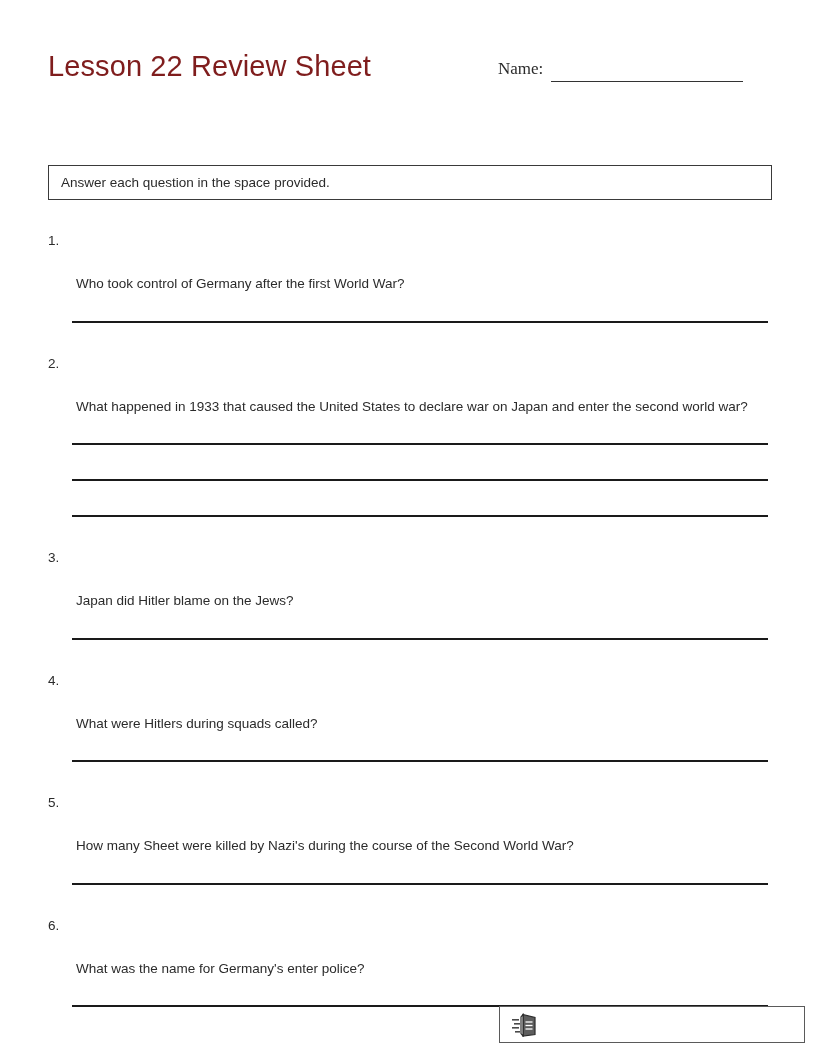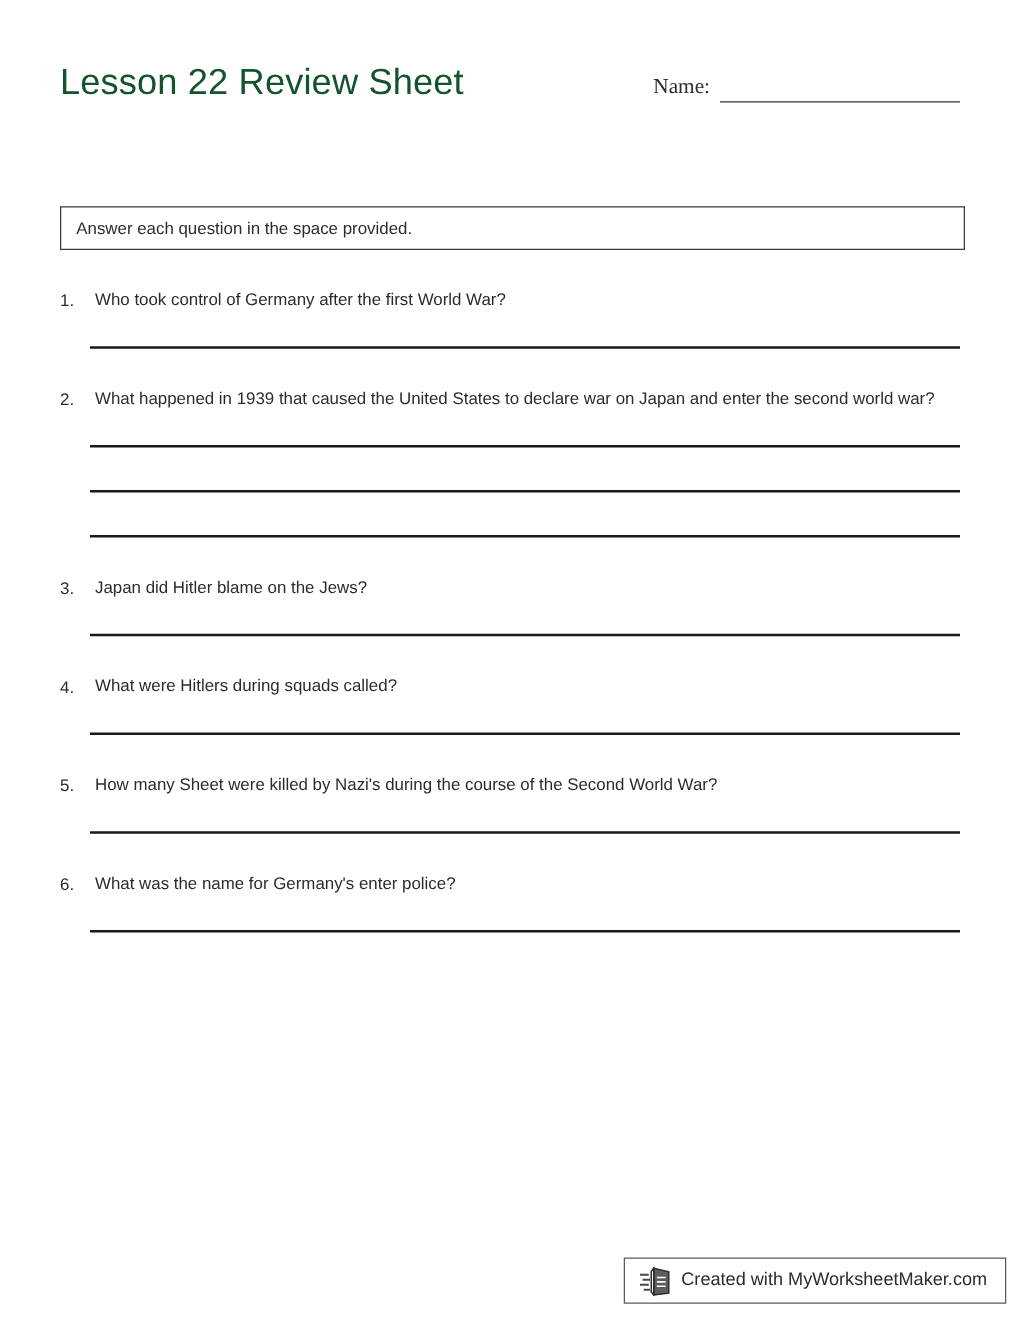--- a/index.html
+++ b/index.html
@@ -32,33 +32,32 @@
     height: 80px;
   }
   .worksheet-title {
     position: absolute;
     left: 0;
     top: 4px;
     font-size: 29px;
     font-weight: 400;
     line-height: 36px;
     letter-spacing: 0.1px;
-    color: #14532d;
+    color: #7f1d1d;
     white-space: nowrap;
   }
   .name-date-block {
     position: absolute;
     right: 0;
     top: 0;
     width: 270px;
   }
   .nd-row {
     display: flex;
     align-items: flex-end;
-    justify-content: flex-end;
     height: 38px;
   }
   .nd-label {
     font-family: "Liberation Serif", serif;
     font-size: 17px;
     line-height: 20px;
     color: #2b2b2b;
     padding-right: 8px;
     padding-bottom: 3px;
     white-space: nowrap;
@@ -107,20 +106,21 @@
     flex: 0 0 28px;
     font-size: 13.5px;
     line-height: 21px;
     color: #2b2b2b;
   }
   .q-text {
     flex: 1 1 auto;
     font-size: 13.5px;
     line-height: 20.5px;
     color: #2b2b2b;
+    margin-top: 44px;
   }
   .answer-lines {
     margin-left: 24px;
   }
   .answer-line {
     border-bottom: 2.1px solid #1a1a1a;
     height: 0;
   }
 
   
@@ -177,21 +177,21 @@
           <div class="q-number">1.</div>
           <div class="q-text">Who took control of Germany after the first World War?</div>
         </div>
         <div class="answer-lines">
           <div class="answer-line" style="margin-top: 26px;"></div>
         </div>
       </div>
       <div class="question" style="margin-bottom: 30px;">
         <div class="q-head">
           <div class="q-number">2.</div>
-          <div class="q-text">What happened in 1939 that caused the United States to declare war on Japan and enter the second world war?</div>
+          <div class="q-text">What happened in 1933 that caused the United States to declare war on Japan and enter the second world war?</div>
         </div>
         <div class="answer-lines">
           <div class="answer-line" style="margin-top: 26px;"></div>
           <div class="answer-line" style="margin-top: 34px;"></div>
           <div class="answer-line" style="margin-top: 34px;"></div>
         </div>
       </div>
       <div class="question" style="margin-bottom: 30px;">
         <div class="q-head">
           <div class="q-number">3.</div>
@@ -239,16 +239,15 @@
         <rect x="3" y="18" width="5" height="1.6"></rect>
       </g>
       <path d="M11 1.5 L23 4.5 L23 21.5 L11 23 Z" fill="#5d5d5d" stroke="#2b2b2b" stroke-width="1.2"></path>
       <path d="M11 1.5 L11 23 L9 20.5 L9 4 Z" fill="#ffffff" stroke="#2b2b2b" stroke-width="1.2"></path>
       <g stroke="#ffffff" stroke-width="1.3" fill="none">
         <line x1="13.5" y1="9" x2="20.5" y2="9"></line>
         <line x1="13.5" y1="12.5" x2="20.5" y2="12.5"></line>
         <line x1="13.5" y1="16" x2="20.5" y2="16"></line>
       </g>
     </svg>
-    <span class="badge-text">Created with MyWorksheetMaker.com</span>
   </div>
 
 </div>
 
 </body></html>

